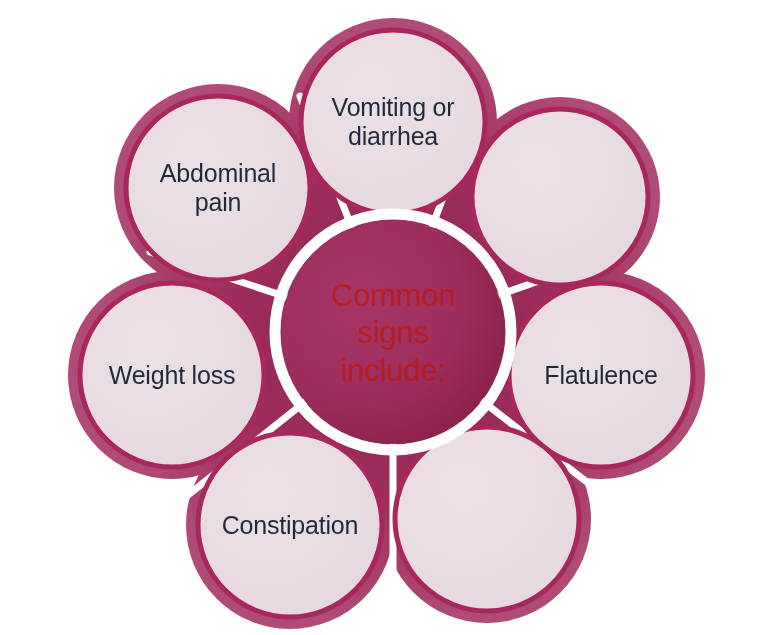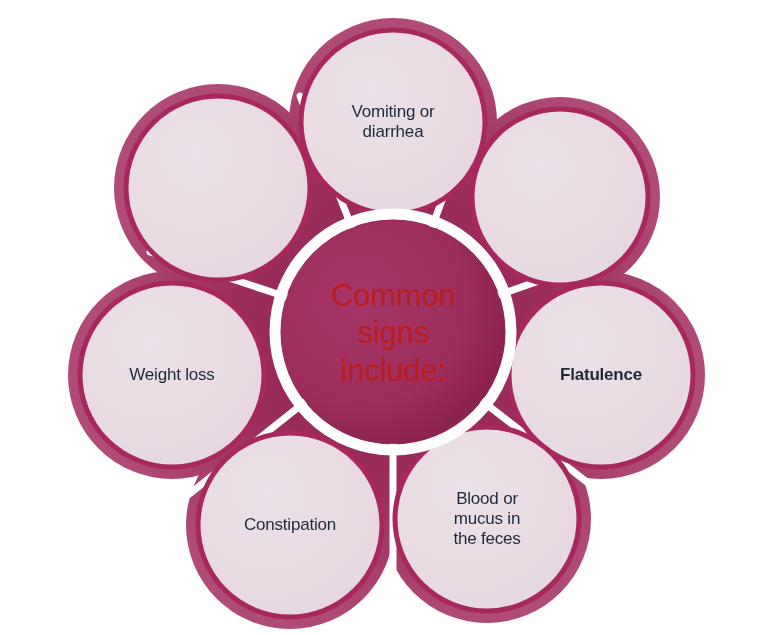--- a/index.html
+++ b/index.html
@@ -29,21 +29,21 @@
     display: block;
   }
   .petal-label {
     position: absolute;
     display: flex;
     align-items: center;
     justify-content: center;
     text-align: center;
     color: #1e2a3a;
     font-family: "Liberation Sans", sans-serif;
-    font-size: 17px;
+    font-size: 25px;
     font-weight: 400;
     line-height: 1.16;
     letter-spacing: -0.2px;
     pointer-events: none;
     white-space: pre-line;
   }
   .center-label {
     position: absolute;
     display: flex;
     align-items: center;
@@ -120,24 +120,23 @@
   </svg>
 
   <div class="center-label" style="left:281px; top:221px; width:224px; height:224px;">Common
 signs
 include:</div>
 
   <div class="petal-label" style="left:303px; top:32px; width:180px; height:180px;">Vomiting or
 diarrhea</div>
 
 
-  <div class="petal-label" style="left:511px; top:285px; width:180px; height:180px;font-weight:bold;">Flatulence</div>
+  <div class="petal-label" style="left:511px; top:285px; width:180px; height:180px;">Flatulence</div>
 
-  <div class="petal-label" style="left:397px; top:429px; width:180px; height:180px;">Blood or
-mucus in
-the feces</div>
 
   <div class="petal-label" style="left:82px; top:285px; width:180px; height:180px;">Weight loss</div>
 
   <div class="petal-label" style="left:200px; top:435px; width:180px; height:180px;">Constipation</div>
 
+  <div class="petal-label" style="left:128px; top:98px; width:180px; height:180px;">Abdominal
+pain</div>
 
 </div>
 
 </body></html>

